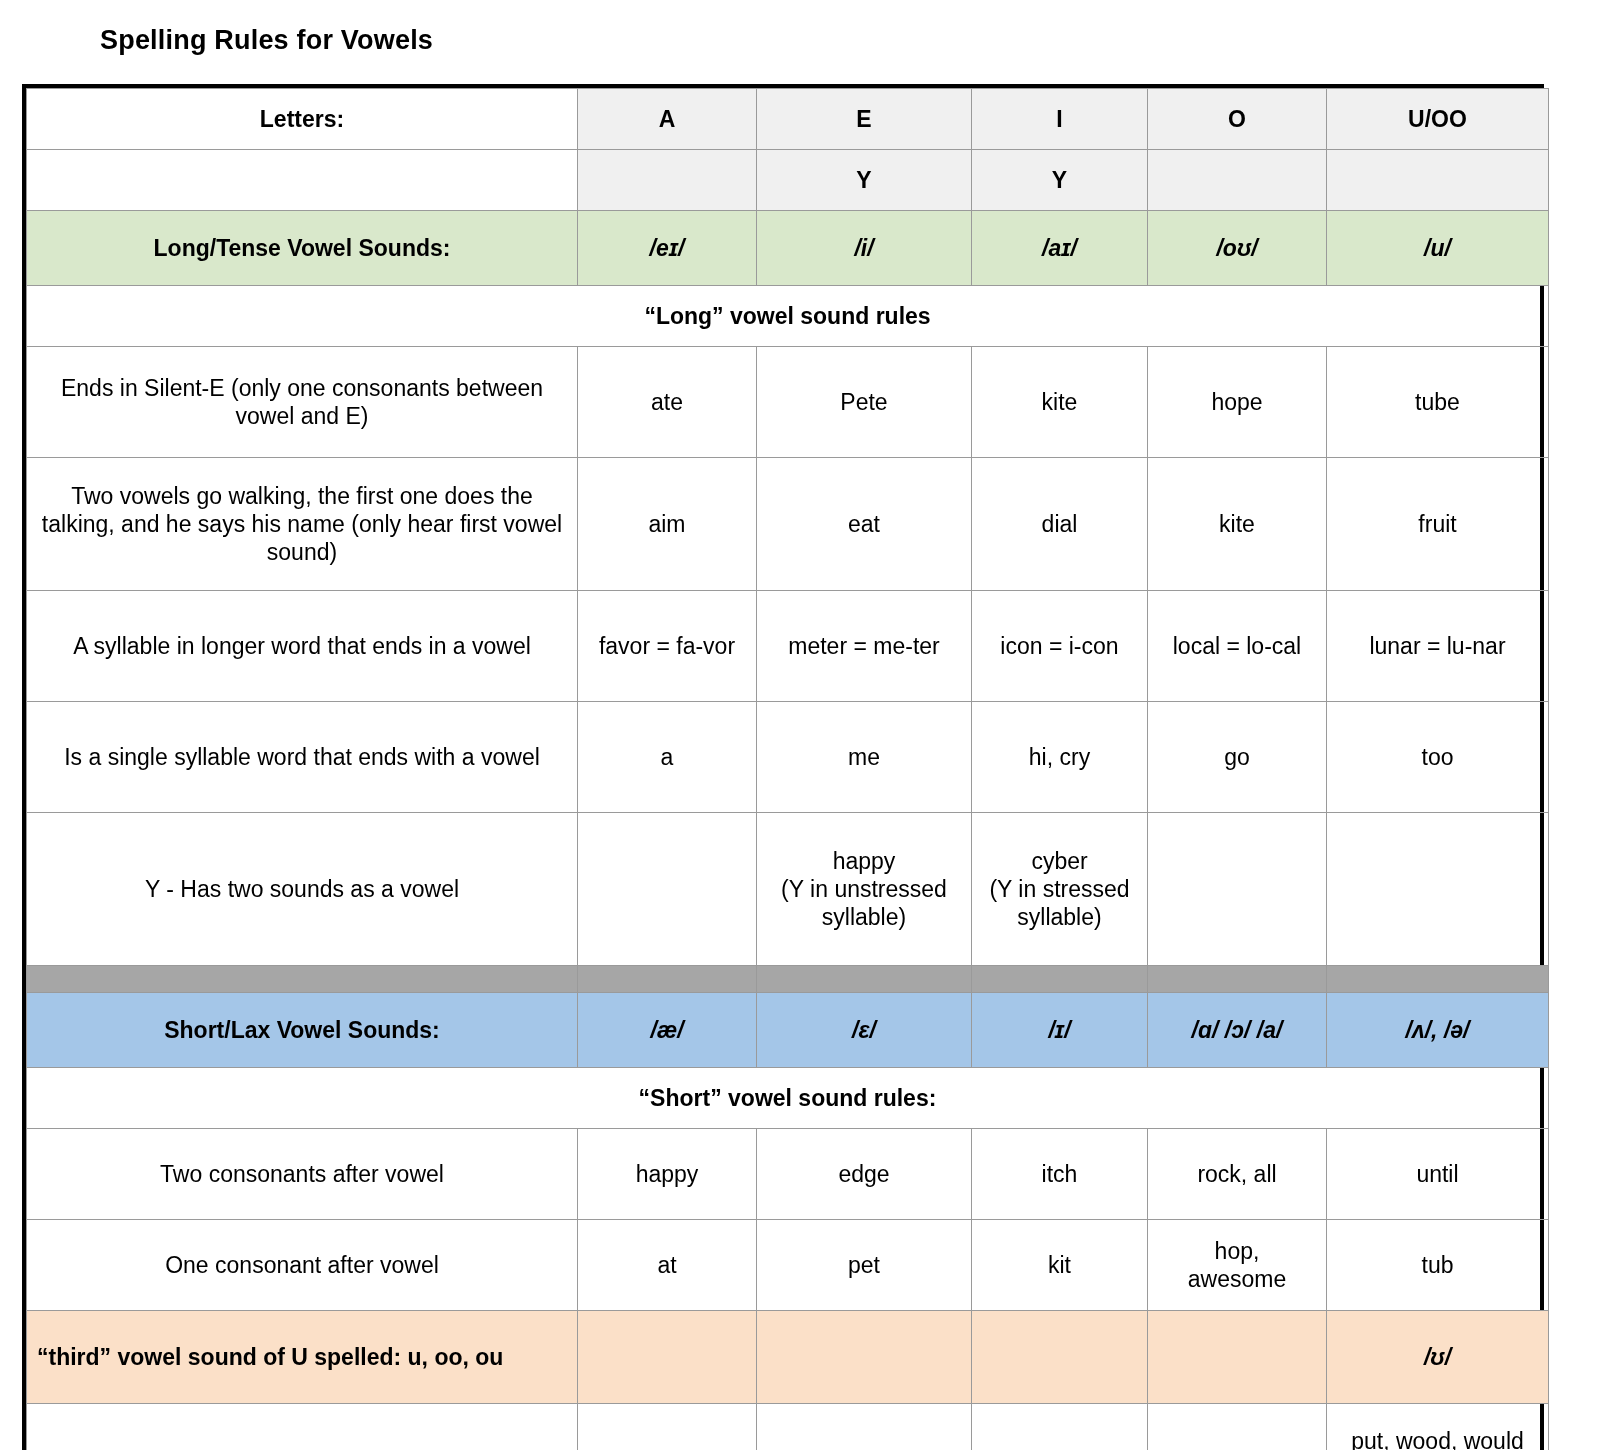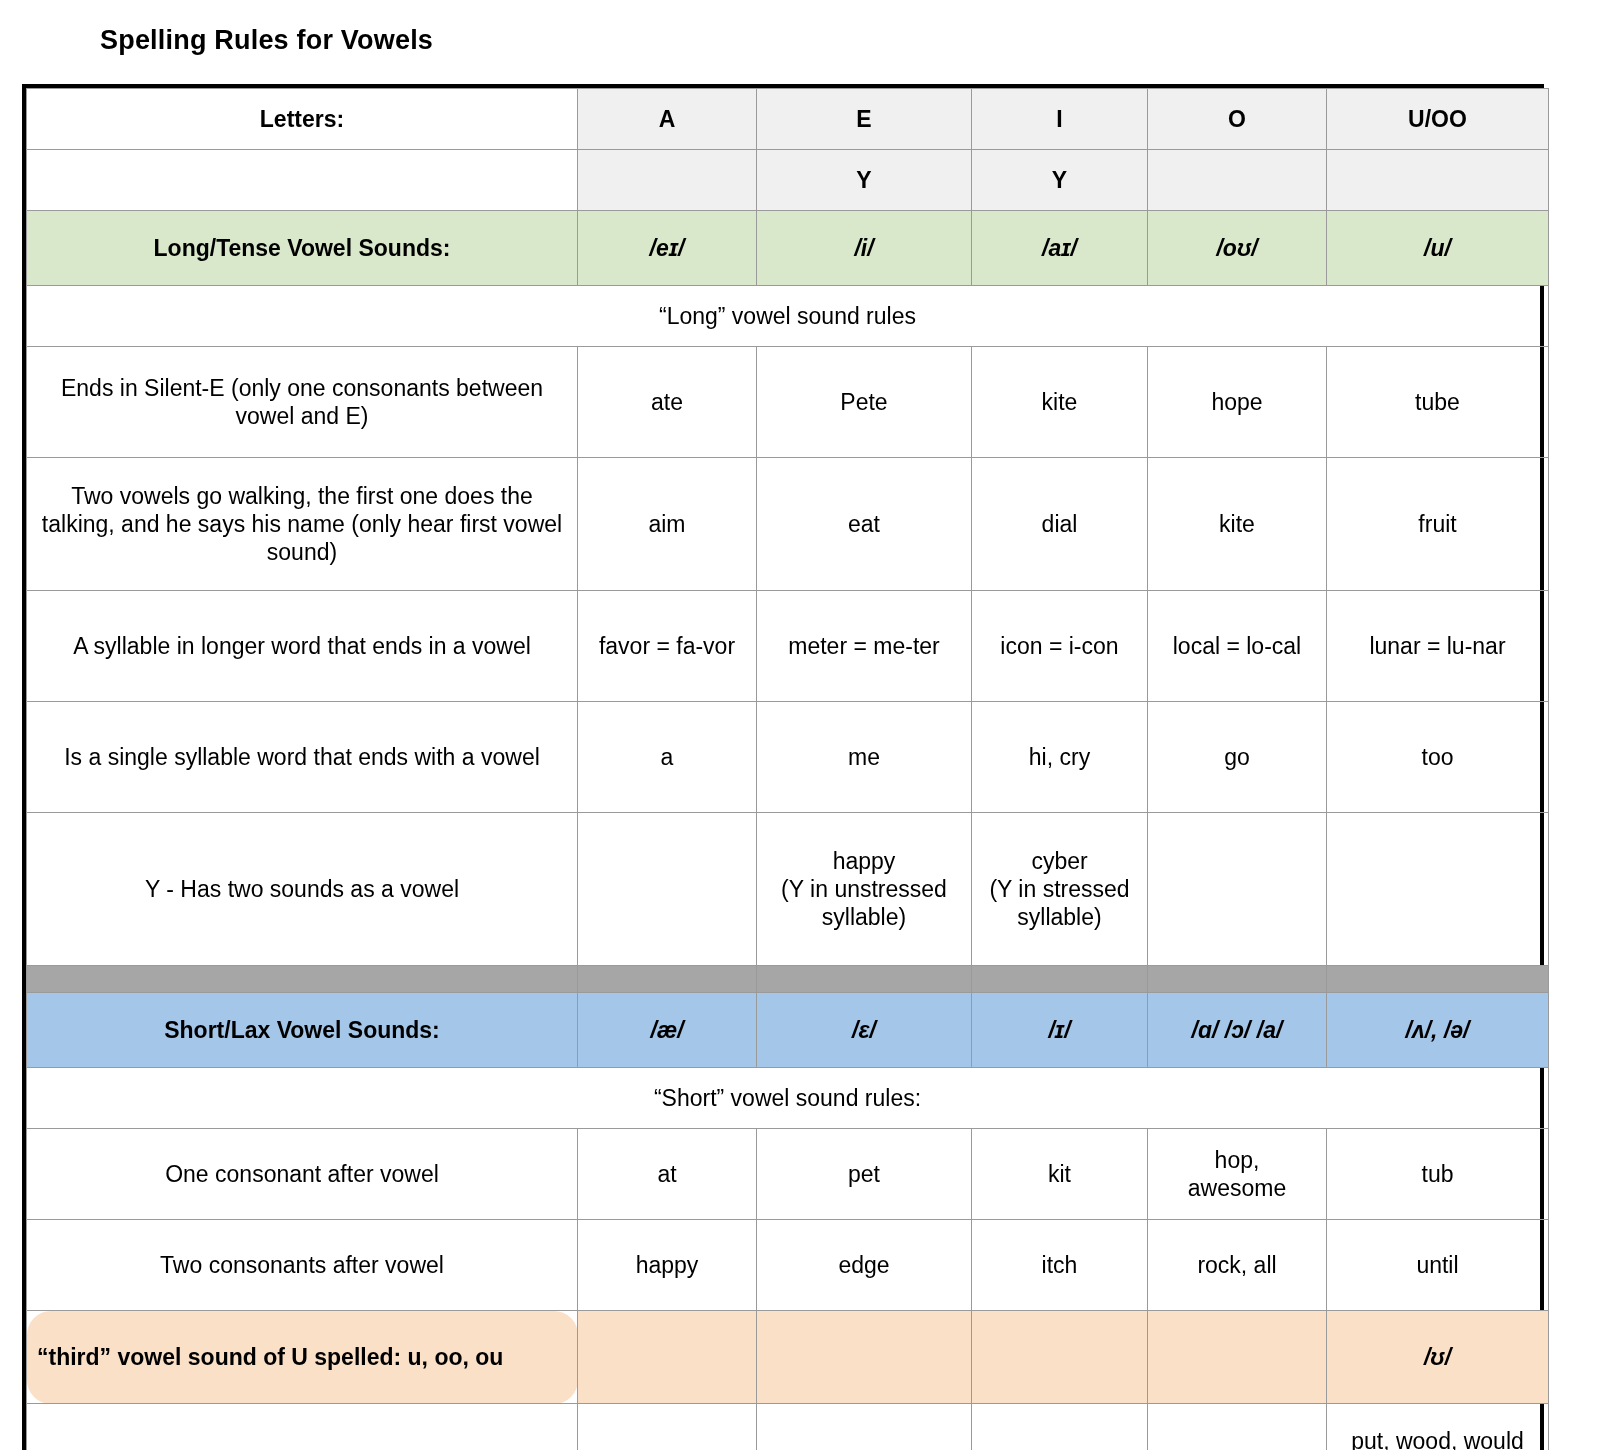--- a/index.html
+++ b/index.html
@@ -77,24 +77,23 @@
   }
   .band-orange td {
     background: #fbe0c8;
     font-weight: bold;
     height: 80px;
     border-top: 4px solid #000000;
   }
   .band-orange td.rule-left-bold {
     text-align: left;
     padding-left: 10px;
-    border-radius: 24px;
   }
   .section-title td {
-    font-weight: normal;
+    font-weight: bold;
     height: 48px;
     text-align: center;
   }
   .ipa {
     font-style: italic;
     font-weight: bold;
   }
   .gray-sep td {
     background: #a6a6a6;
     height: 14px;
@@ -219,37 +218,37 @@
         <td class="ipa">/ɪ/</td>
         <td class="ipa">/ɑ/ /ɔ/ /a/</td>
         <td class="ipa">/ʌ/, /ə/</td>
       </tr>
 
       <tr class="section-title">
         <td colspan="6">“Short” vowel sound rules:</td>
       </tr>
 
       <tr class="r-med">
+        <td class="rule">Two consonants after vowel</td>
+        <td>happy</td>
+        <td>edge</td>
+        <td>itch</td>
+        <td>rock, all</td>
+        <td>until</td>
+      </tr>
+
+      <tr class="r-med">
         <td class="rule">One consonant after vowel</td>
         <td>at</td>
         <td>pet</td>
         <td>kit</td>
         <td>hop,<br>awesome</td>
         <td>tub</td>
       </tr>
 
-      <tr class="r-med">
-        <td class="rule">Two consonants after vowel</td>
-        <td>happy</td>
-        <td>edge</td>
-        <td>itch</td>
-        <td>rock, all</td>
-        <td>until</td>
-      </tr>
-
       <tr class="band-orange">
         <td class="rule-left-bold">“third” vowel sound of U spelled: u, oo, ou</td>
         <td></td>
         <td></td>
         <td></td>
         <td></td>
         <td class="ipa">/ʊ/</td>
       </tr>
 
       <tr class="r-last">

